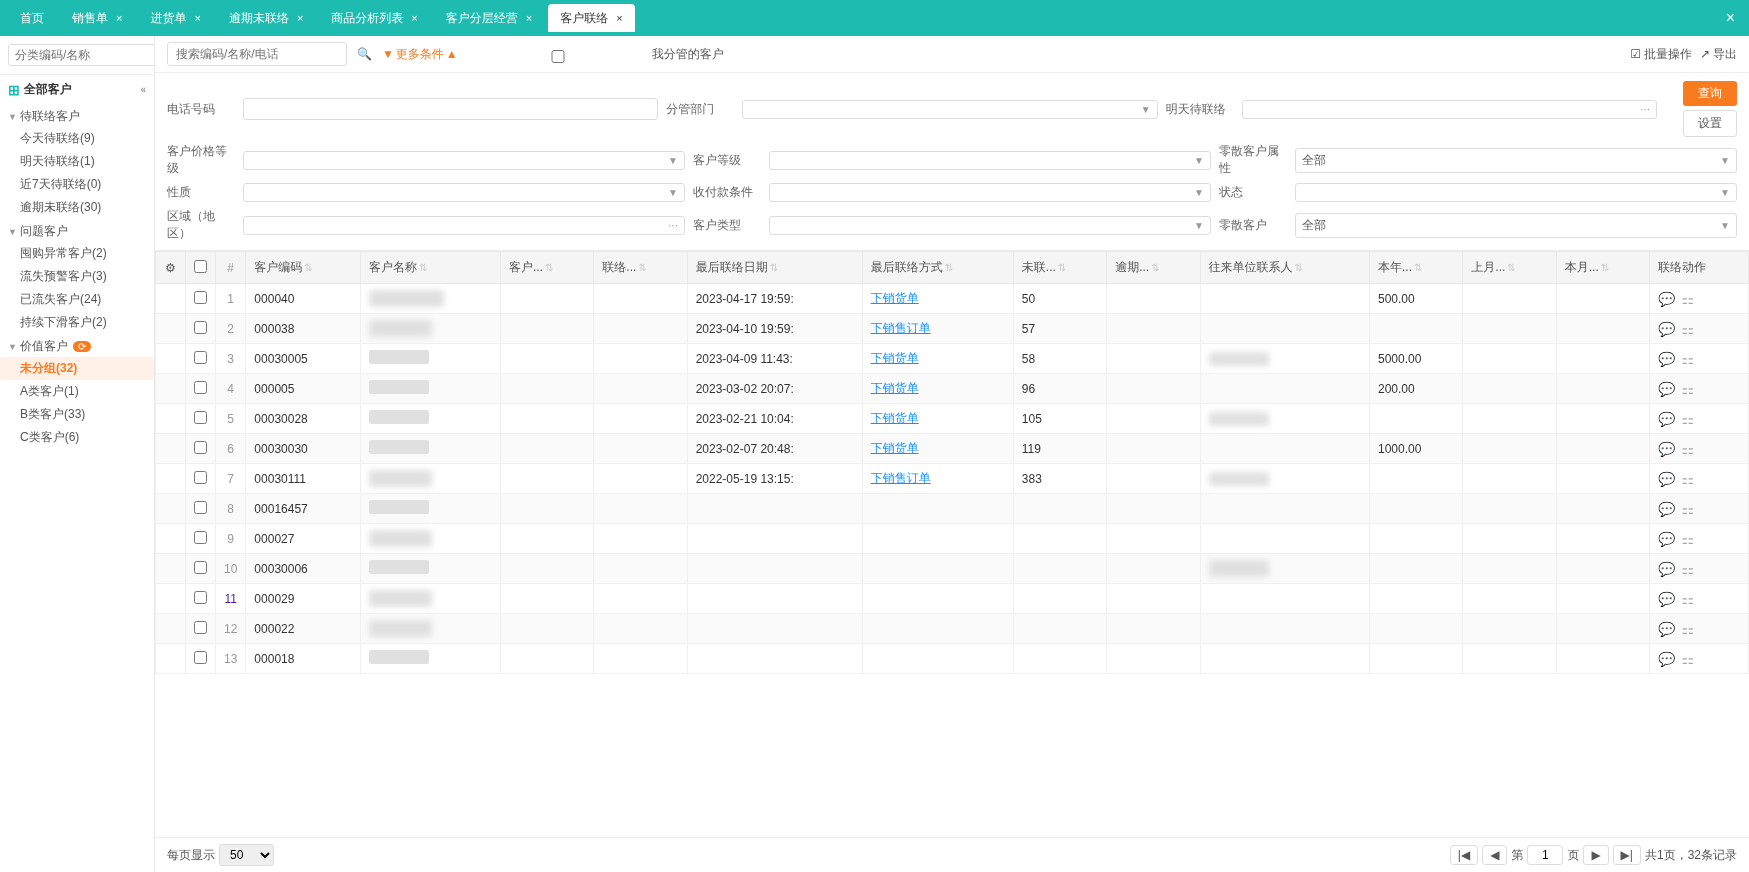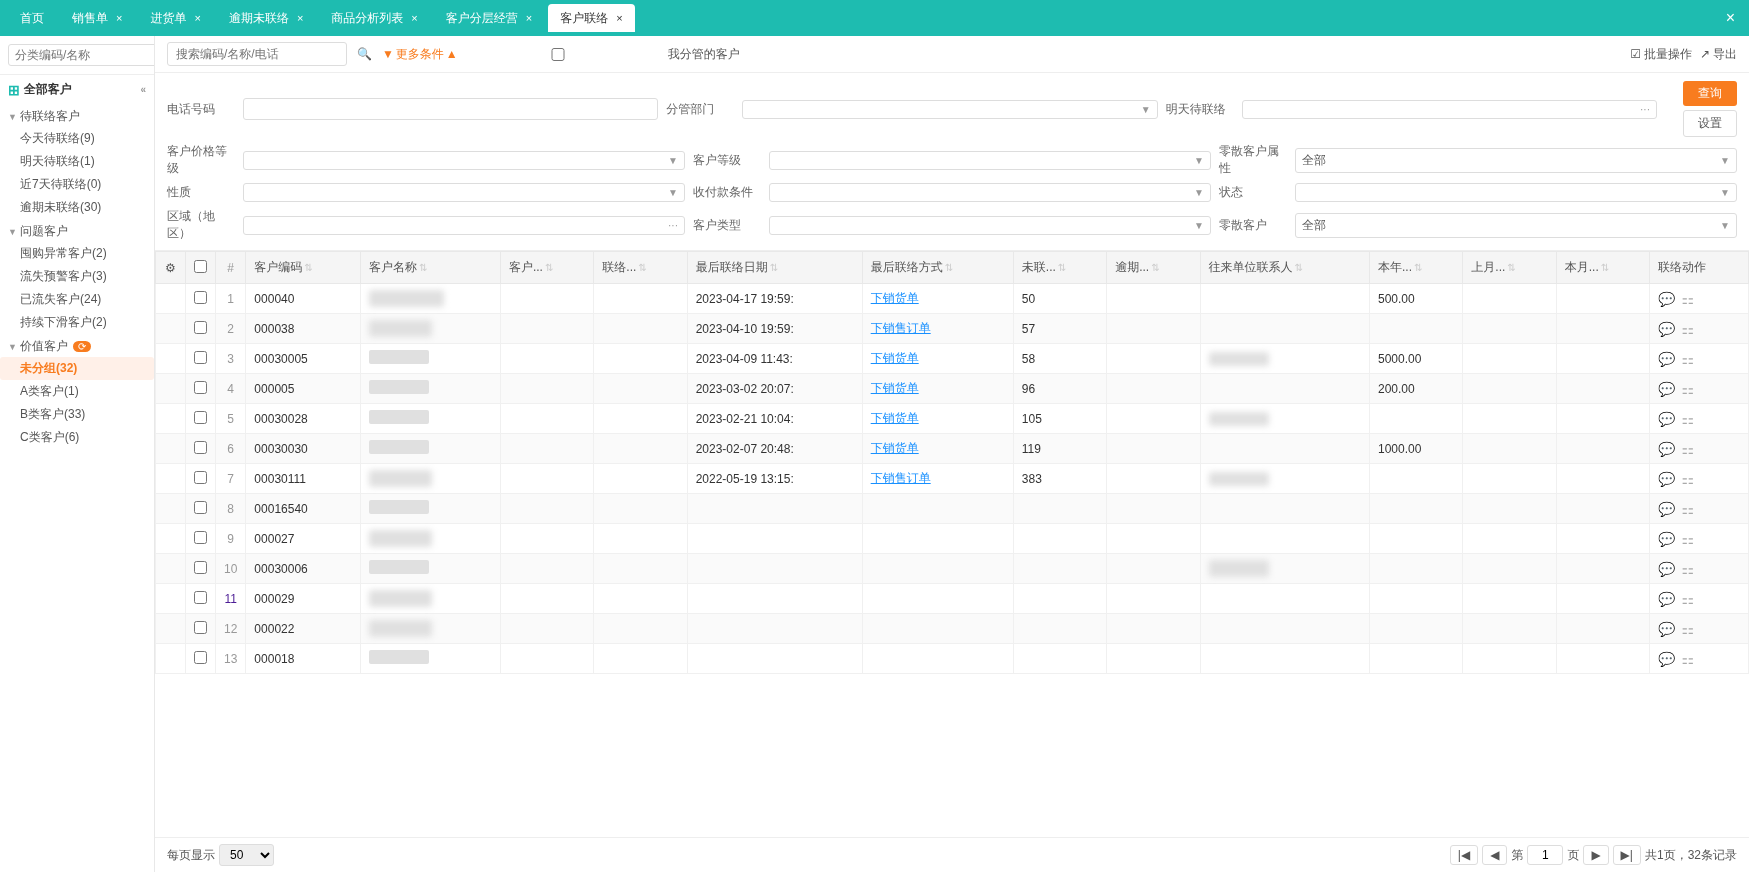--- a/index.html
+++ b/index.html
@@ -30,21 +30,21 @@
     .sidebar-item.active { background: #fff0e8; color: #f87c1f; font-weight: bold; }
 
     
     .content-area { flex: 1; display: flex; flex-direction: column; overflow: hidden; }
 
     
     .filter-bar { background: #fff; padding: 6px 12px; border-bottom: 1px solid #eee; display: flex; align-items: center; gap: 10px; }
     .filter-bar input { border: 1px solid #ddd; border-radius: 3px; padding: 4px 8px; font-size: 12px; width: 180px; outline: none; }
     .filter-search-btn { color: #999; cursor: pointer; }
     .filter-more { color: #f87c1f; cursor: pointer; display: flex; align-items: center; gap: 2px; }
-    .filter-checkbox { display: flex; align-items: center; gap: 20px; color: #555; cursor: pointer; }
+    .filter-checkbox { display: flex; align-items: flex-end; gap: 4px; color: #555; cursor: pointer; }
     .filter-actions { margin-left: auto; display: flex; gap: 8px; }
     .filter-action-btn { color: #555; cursor: pointer; display: flex; align-items: center; gap: 3px; }
 
     
     .adv-filter { background: #fff; border-bottom: 1px solid #eee; padding: 8px 12px; }
     .adv-filter-row { display: flex; align-items: center; gap: 8px; margin-bottom: 6px; }
     .adv-filter-row:last-child { margin-bottom: 0; }
     .adv-field { display: flex; align-items: center; flex: 1; }
     .adv-field label { color: #666; width: 70px; flex-shrink: 0; margin-right: 6px; }
     .adv-field input, .adv-field .select-box { border: 1px solid #ddd; border-radius: 3px; padding: 3px 6px; flex: 1; font-size: 12px; outline: none; display: flex; align-items: center; justify-content: space-between; background: #fff; color: #555; }
@@ -494,21 +494,21 @@
       <span class="action-icons">
         <span class="action-icon" title="联络">💬</span>
         <span class="action-icon" title="更多">⚏</span>
       </span>
     </td>
   </tr>
             <tr>
     <td style="text-align:center;"></td>
     <td style="text-align:center;"><input type="checkbox" style=""></td>
     <td style="text-align:center;color:#999;">8</td>
-    <td>00016540</td>
+    <td>00016457</td>
     <td><span style="background:#e0e0e0;border-radius:2px;display:inline-block;min-width:60px;height:14px;"></span></td>
     <td></td>
     <td></td>
     <td></td>
     <td></td>
     <td></td>
     <td></td>
     <td></td>
     <td></td>
     <td></td>

